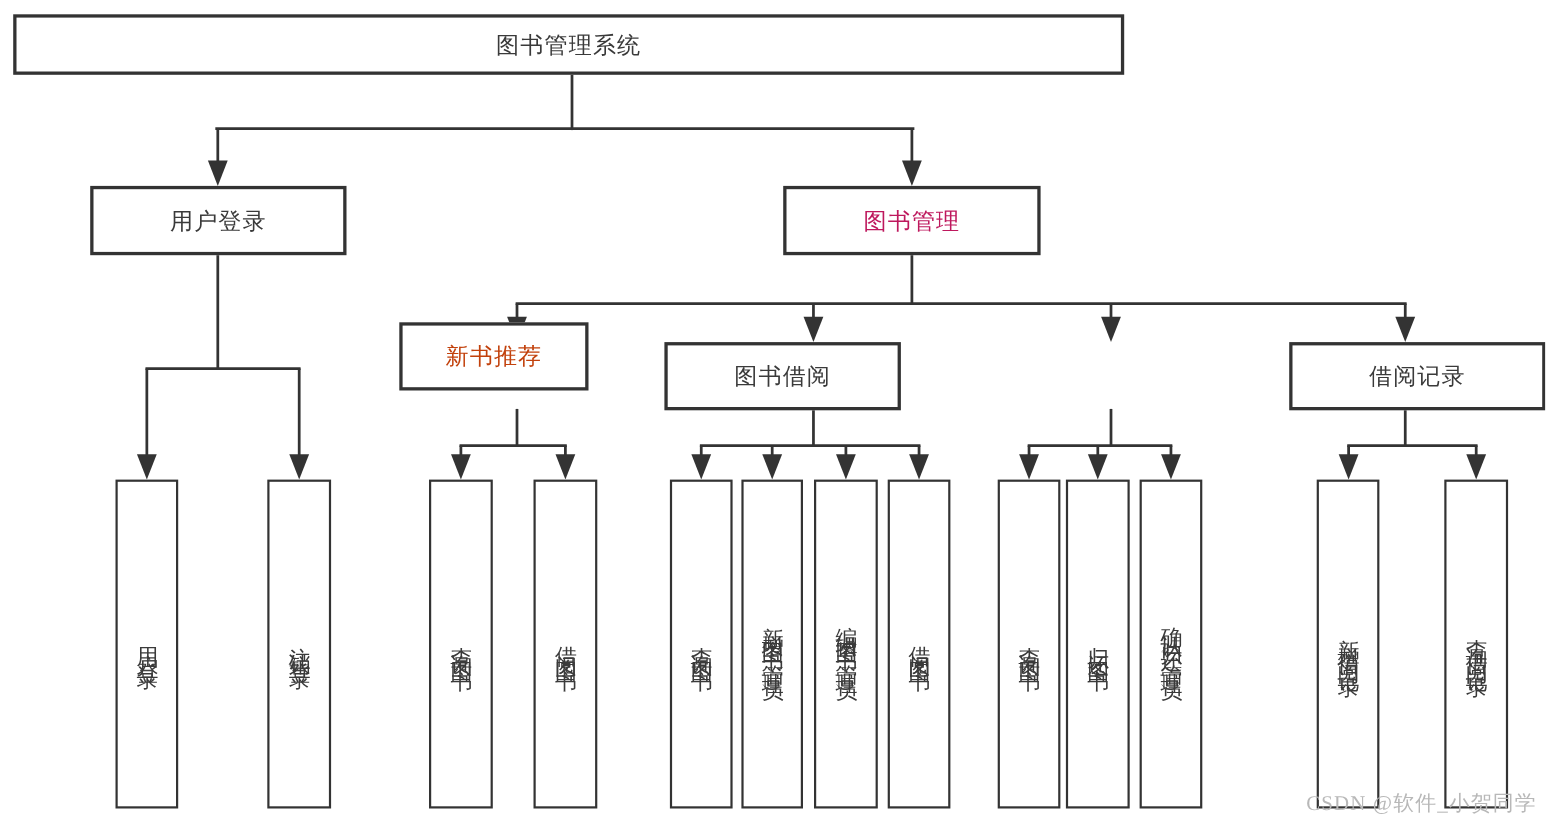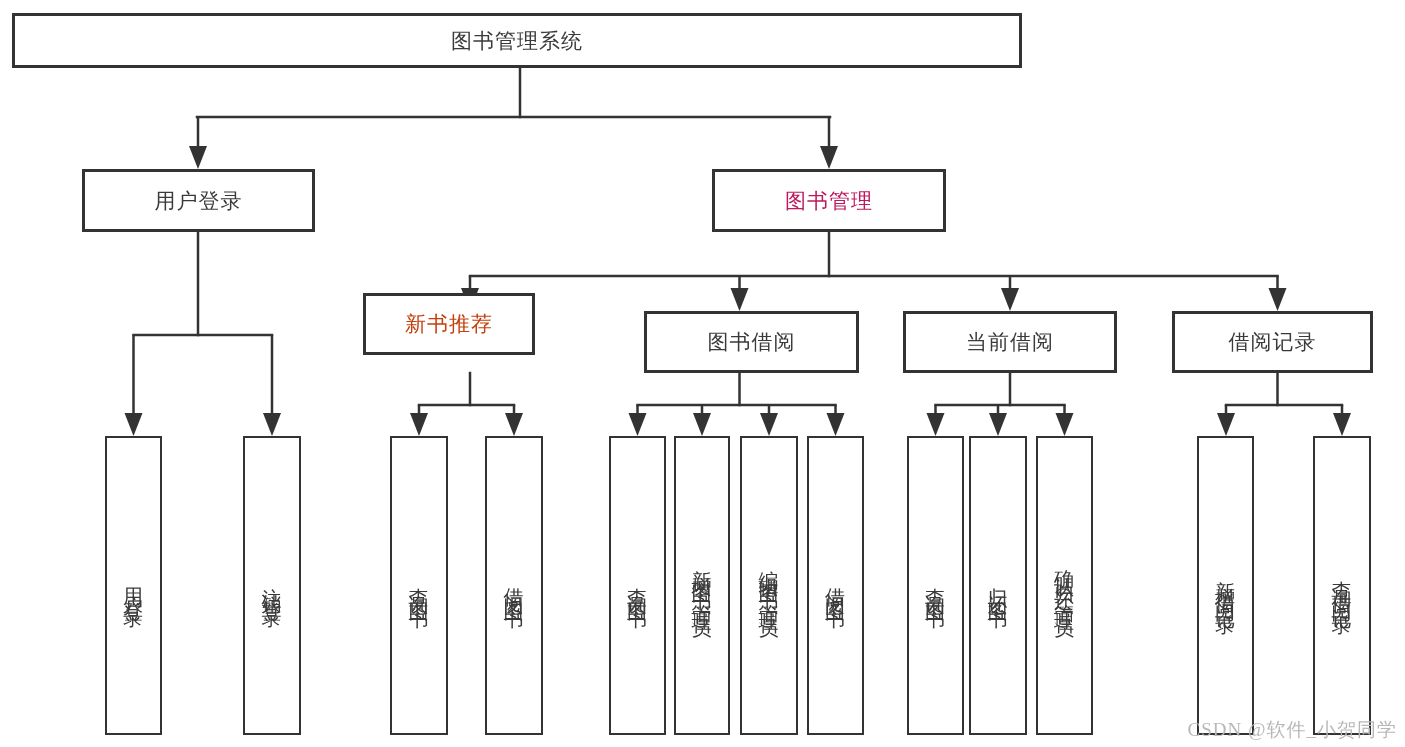--- a/index.html
+++ b/index.html
@@ -119,27 +119,24 @@
   <div class="box" style="left: 82px; top: 169px; width: 233px; height: 63px; border-color: rgb(51, 51, 51); color: rgb(58, 58, 58);">
     <span>用户登录</span>
   </div>
   <div class="box" style="left: 712px; top: 169px; width: 234px; height: 63px; border-color: rgb(51, 51, 51); color: #be185d;">
     <span>图书管理</span>
   </div>
 
   <div class="box" style="left: 363px; top: 293px; width: 172px; height: 62px; border-color: rgb(51, 51, 51); color: #c2410c;">
     <span>新书推荐</span>
   </div>
-  <div class="box" style="left: 644px; top: 311px; width: 215px; height: 62px; border-color: rgb(51, 51, 51); color: rgb(58, 58, 58);">
+  <div class="box" style="left: 604px; top: 311px; width: 215px; height: 62px; border-color: rgb(51, 51, 51); color: rgb(58, 58, 58);">
     <span>图书借阅</span>
   </div>
-  <div class="box" style="left: 903px; top: 311px; width: 214px; height: 62px; border-color: rgb(51, 51, 51); color: rgb(58, 58, 58);">
-    <span>当前借阅</span>
-  </div>
-  <div class="box" style="left: 1172px; top: 311px; width: 201px; height: 62px; border-color: rgb(51, 51, 51); color: rgb(58, 58, 58); text-align: center;">
+  <div class="box" style="left: 1172px; top: 311px; width: 233px; height: 62px; border-color: rgb(51, 51, 51); color: rgb(58, 58, 58); text-align: center;">
     <span>借阅记录</span>
   </div>
 
   <div class="box leaf" style="left: 105px; top: 436px; width: 57px; height: 299px; border-color: rgb(51, 51, 51); color: rgb(58, 58, 58);">
     <span>用户登录</span>
   </div>
   <div class="box leaf" style="left: 243px; top: 436px; width: 58px; height: 299px; border-color: rgb(51, 51, 51); color: rgb(58, 58, 58);">
     <span>注销登录</span>
   </div>
 

